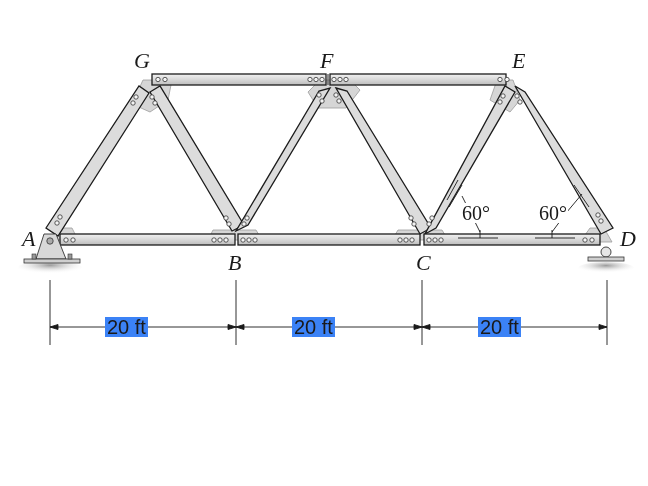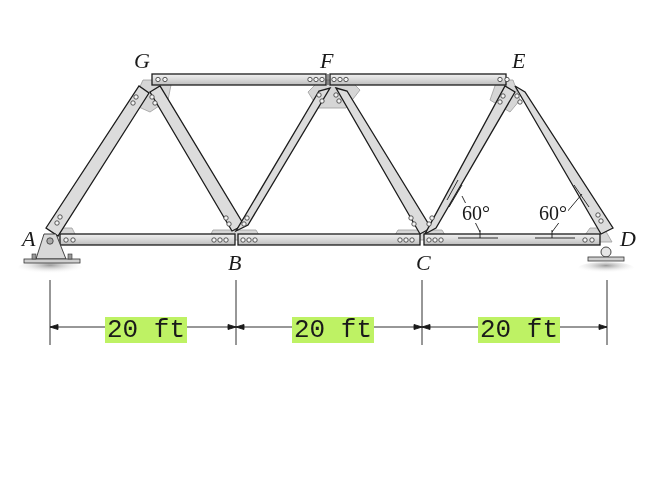--- a/index.html
+++ b/index.html
@@ -1,20 +1,20 @@
 <!DOCTYPE html>
 <html><head>
   <meta charset="utf-8">
   <style>
     html, body { margin:0; padding:0; background:#ffffff; }
     body { width:648px; height:486px; position:relative; overflow:hidden; font-family:"Liberation Serif", serif; }
     #truss { position:absolute; left:0; top:0; }
     .lbl { position:absolute; font-family:"Liberation Serif", serif; font-style:italic; font-size:22px; color:#1a1a1a; line-height:1; }
     .ang { position:absolute; font-family:"Liberation Serif", serif; font-size:20px; color:#1a1a1a; line-height:1; background:#fff; padding:0 1px; }
-    .dim { position:absolute; font-family:Liberation Mono, monospace; font-size:26px; color:#1a1a1a; line-height:1; background:#bef264; padding:0 2px; }
+    .dim { position:absolute; font-family:Liberation Sans, sans-serif; font-size:20px; color:#1a1a1a; line-height:1; background:#3b82f6; padding:0 2px; }
   </style>
 </head>
 <body>
 
 <svg id="truss" width="648" height="486" viewBox="0 0 648 486" xmlns="http://www.w3.org/2000/svg">
   <defs>
     <linearGradient id="barH" x1="0" y1="0" x2="0" y2="1">
       <stop offset="0" stop-color="#f2f2f2"></stop>
       <stop offset="0.5" stop-color="#d9d9d9"></stop>
       <stop offset="1" stop-color="#bdbdbd"></stop>

